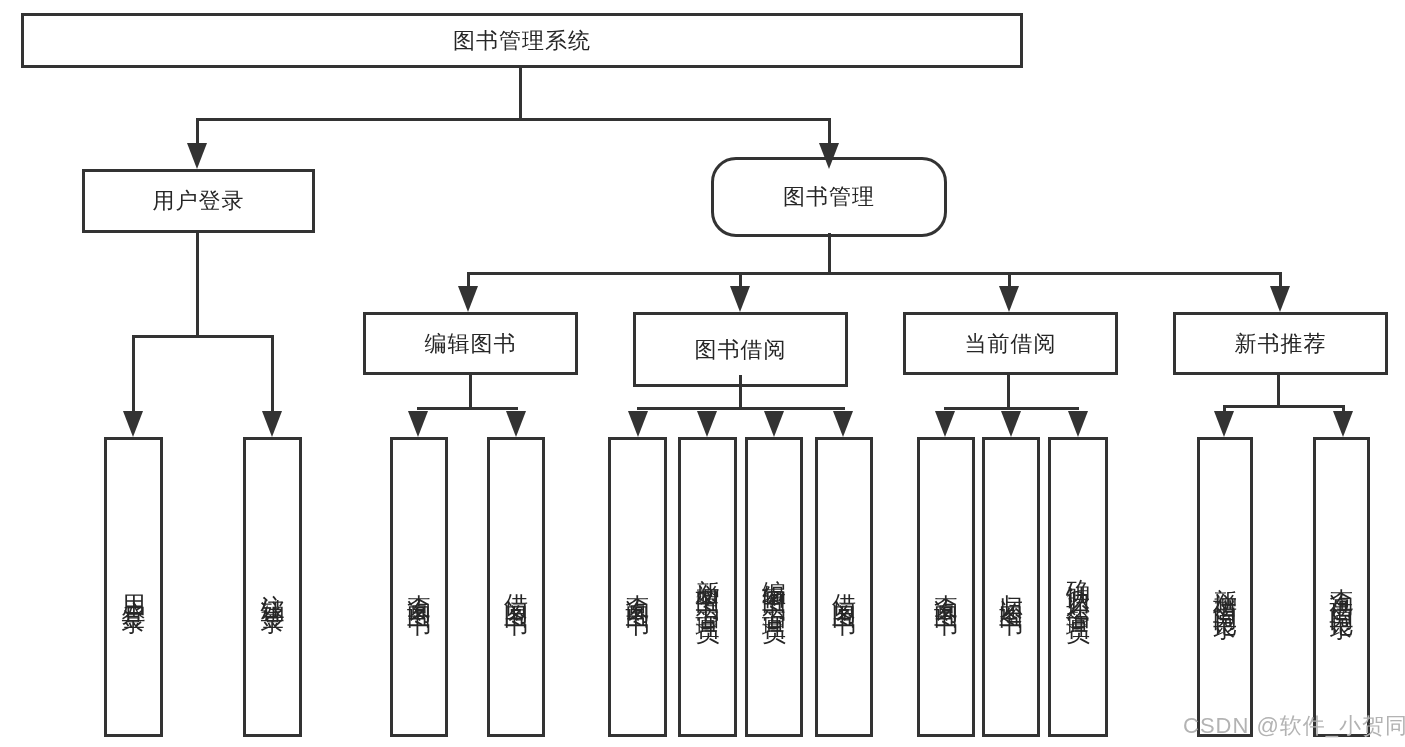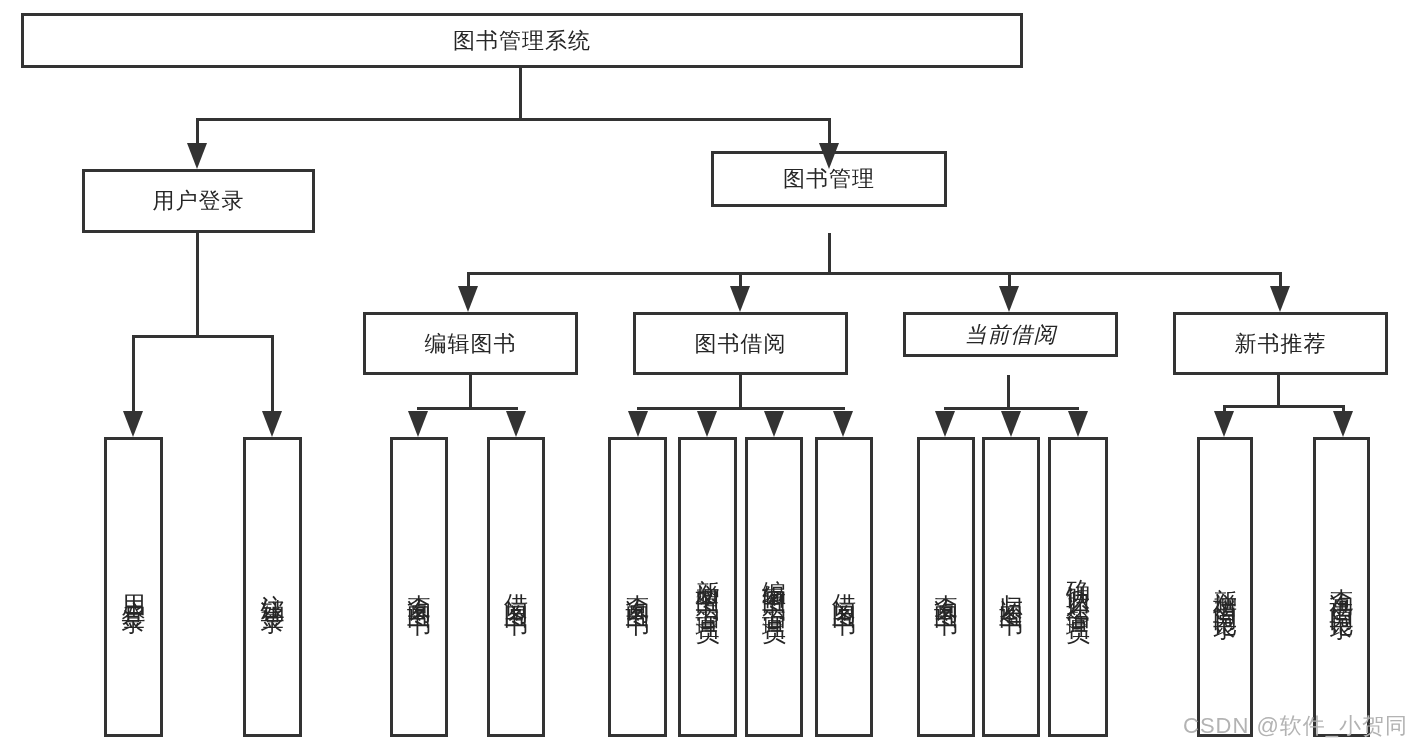--- a/index.html
+++ b/index.html
@@ -40,31 +40,31 @@
 
 <div class="stage">
 
   <div class="box hbox" style="left:21px;top:13px;width:1002px;height:55px;">
     <span>图书管理系统</span>
   </div>
 
   <div class="box hbox" style="left:82px;top:169px;width:233px;height:64px;">
     <span>用户登录</span>
   </div>
-  <div class="box hbox" style="left:711px;top:151px;width:236px;height:56px;">
+  <div class="box hbox" style="left:711px;top:157px;width:236px;height:80px;border-radius:25px;">
     <span>图书管理</span>
   </div>
 
   <div class="box hbox" style="left:363px;top:312px;width:215px;height:63px;">
     <span>编辑图书</span>
   </div>
-  <div class="box hbox" style="left:633px;top:312px;width:215px;height:63px;">
+  <div class="box hbox" style="left:633px;top:312px;width:215px;height:75px;">
     <span>图书借阅</span>
   </div>
-  <div class="box hbox" style="left:903px;top:312px;width:215px;height:45px;font-style:italic;">
+  <div class="box hbox" style="left:903px;top:312px;width:215px;height:63px;">
     <span>当前借阅</span>
   </div>
   <div class="box hbox" style="left:1173px;top:312px;width:215px;height:63px;">
     <span>新书推荐</span>
   </div>
 
   <div class="box leaf" style="left:104px;width:59px;">
     <span class="vtext">用户登录</span>
   </div>
   <div class="box leaf" style="left:243px;width:59px;">

